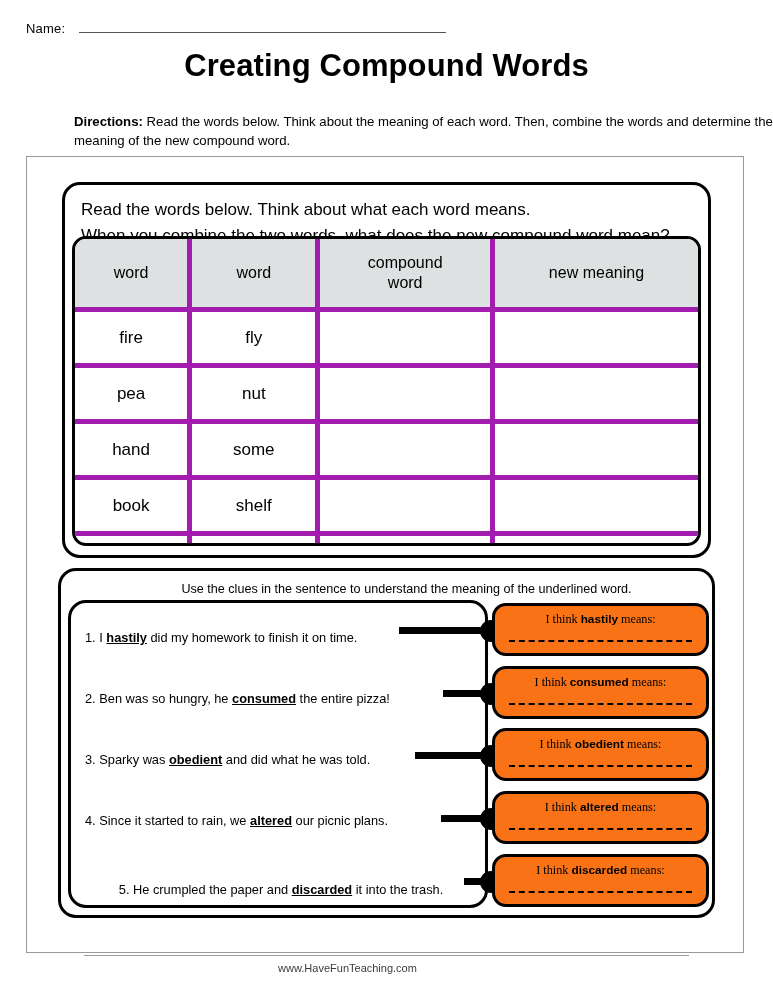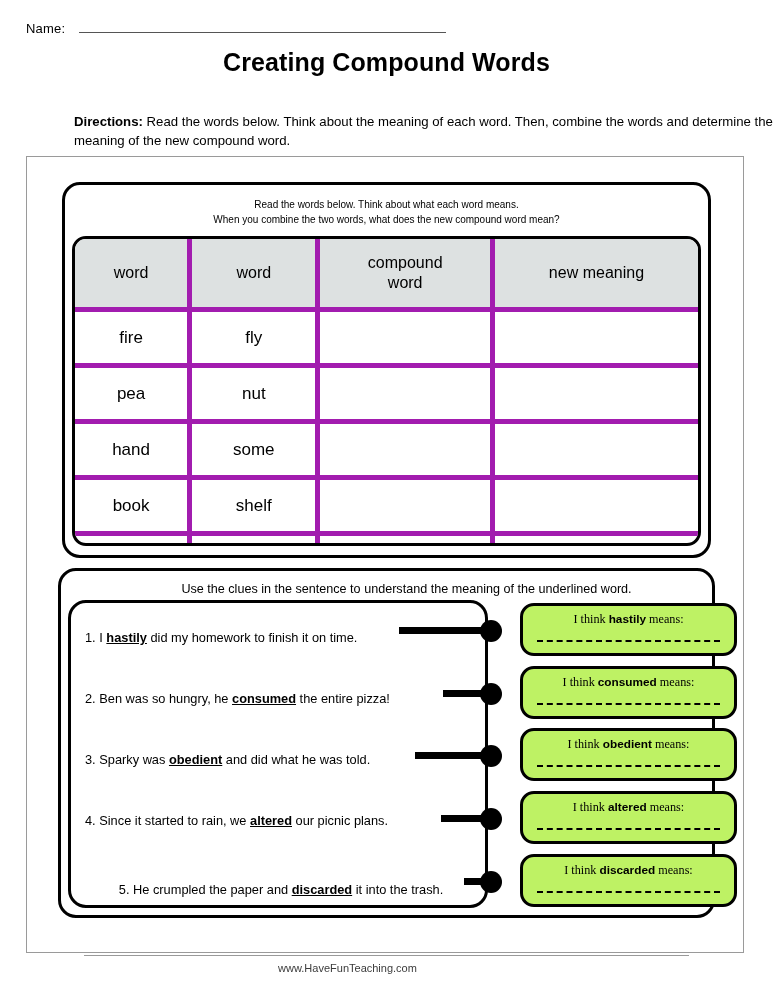--- a/index.html
+++ b/index.html
@@ -38,21 +38,21 @@
     margin-left: 14px;
     margin-bottom: 2px;
   }
 
   .worksheet-title {
     position: absolute;
     left: 0;
     top: 48px;
     width: 773px;
     text-align: center;
-    font-size: 25px;
+    font-size: 31px;
     font-weight: 700;
     letter-spacing: .1px;
   }
 
   .directions {
     position: absolute;
     left: 26px;
     top: 113px;
     width: 722px;
     font-size: 13.2px;
@@ -83,25 +83,24 @@
 
   
   .section-one {
     left: 62px;
     top: 182px;
     width: 649px;
     height: 376px;
   }
   .section-one-intro {
     position: absolute;
-    left: 0;
+    left: 16px;
     top: 12px;
     width: 100%;
-    text-align: center;
-    font-size: 10px;
+    font-size: 17px;
     line-height: 1.5;
   }
 
   
   .table-card {
     position: absolute;
     left: 72px;
     top: 236px;
     width: 629px;
     height: 310px;
@@ -184,27 +183,27 @@
   .sentence b { font-weight: 700; text-decoration: underline; }
   .s1 { top: 27px; }
   .s2 { top: 88px; }
   .s3 { top: 149px; }
   .s4 { top: 210px; }
   .s5 { top: 279px; text-align: center; }
 
   
   .answer-box {
     position: absolute;
-    left: 520px;
+    left: 492px;
     width: 217px;
     height: 53px;
     border: 3px solid #000;
     border-radius: 14px;
     box-sizing: border-box;
-    background: #bef264;
+    background: #f97316;
   }
   .answer-text {
     position: absolute;
     top: 6px;
     left: 0;
     width: 100%;
     text-align: center;
     font-size: 12.2px;
     font-family: "Liberation Serif", serif;
   }

